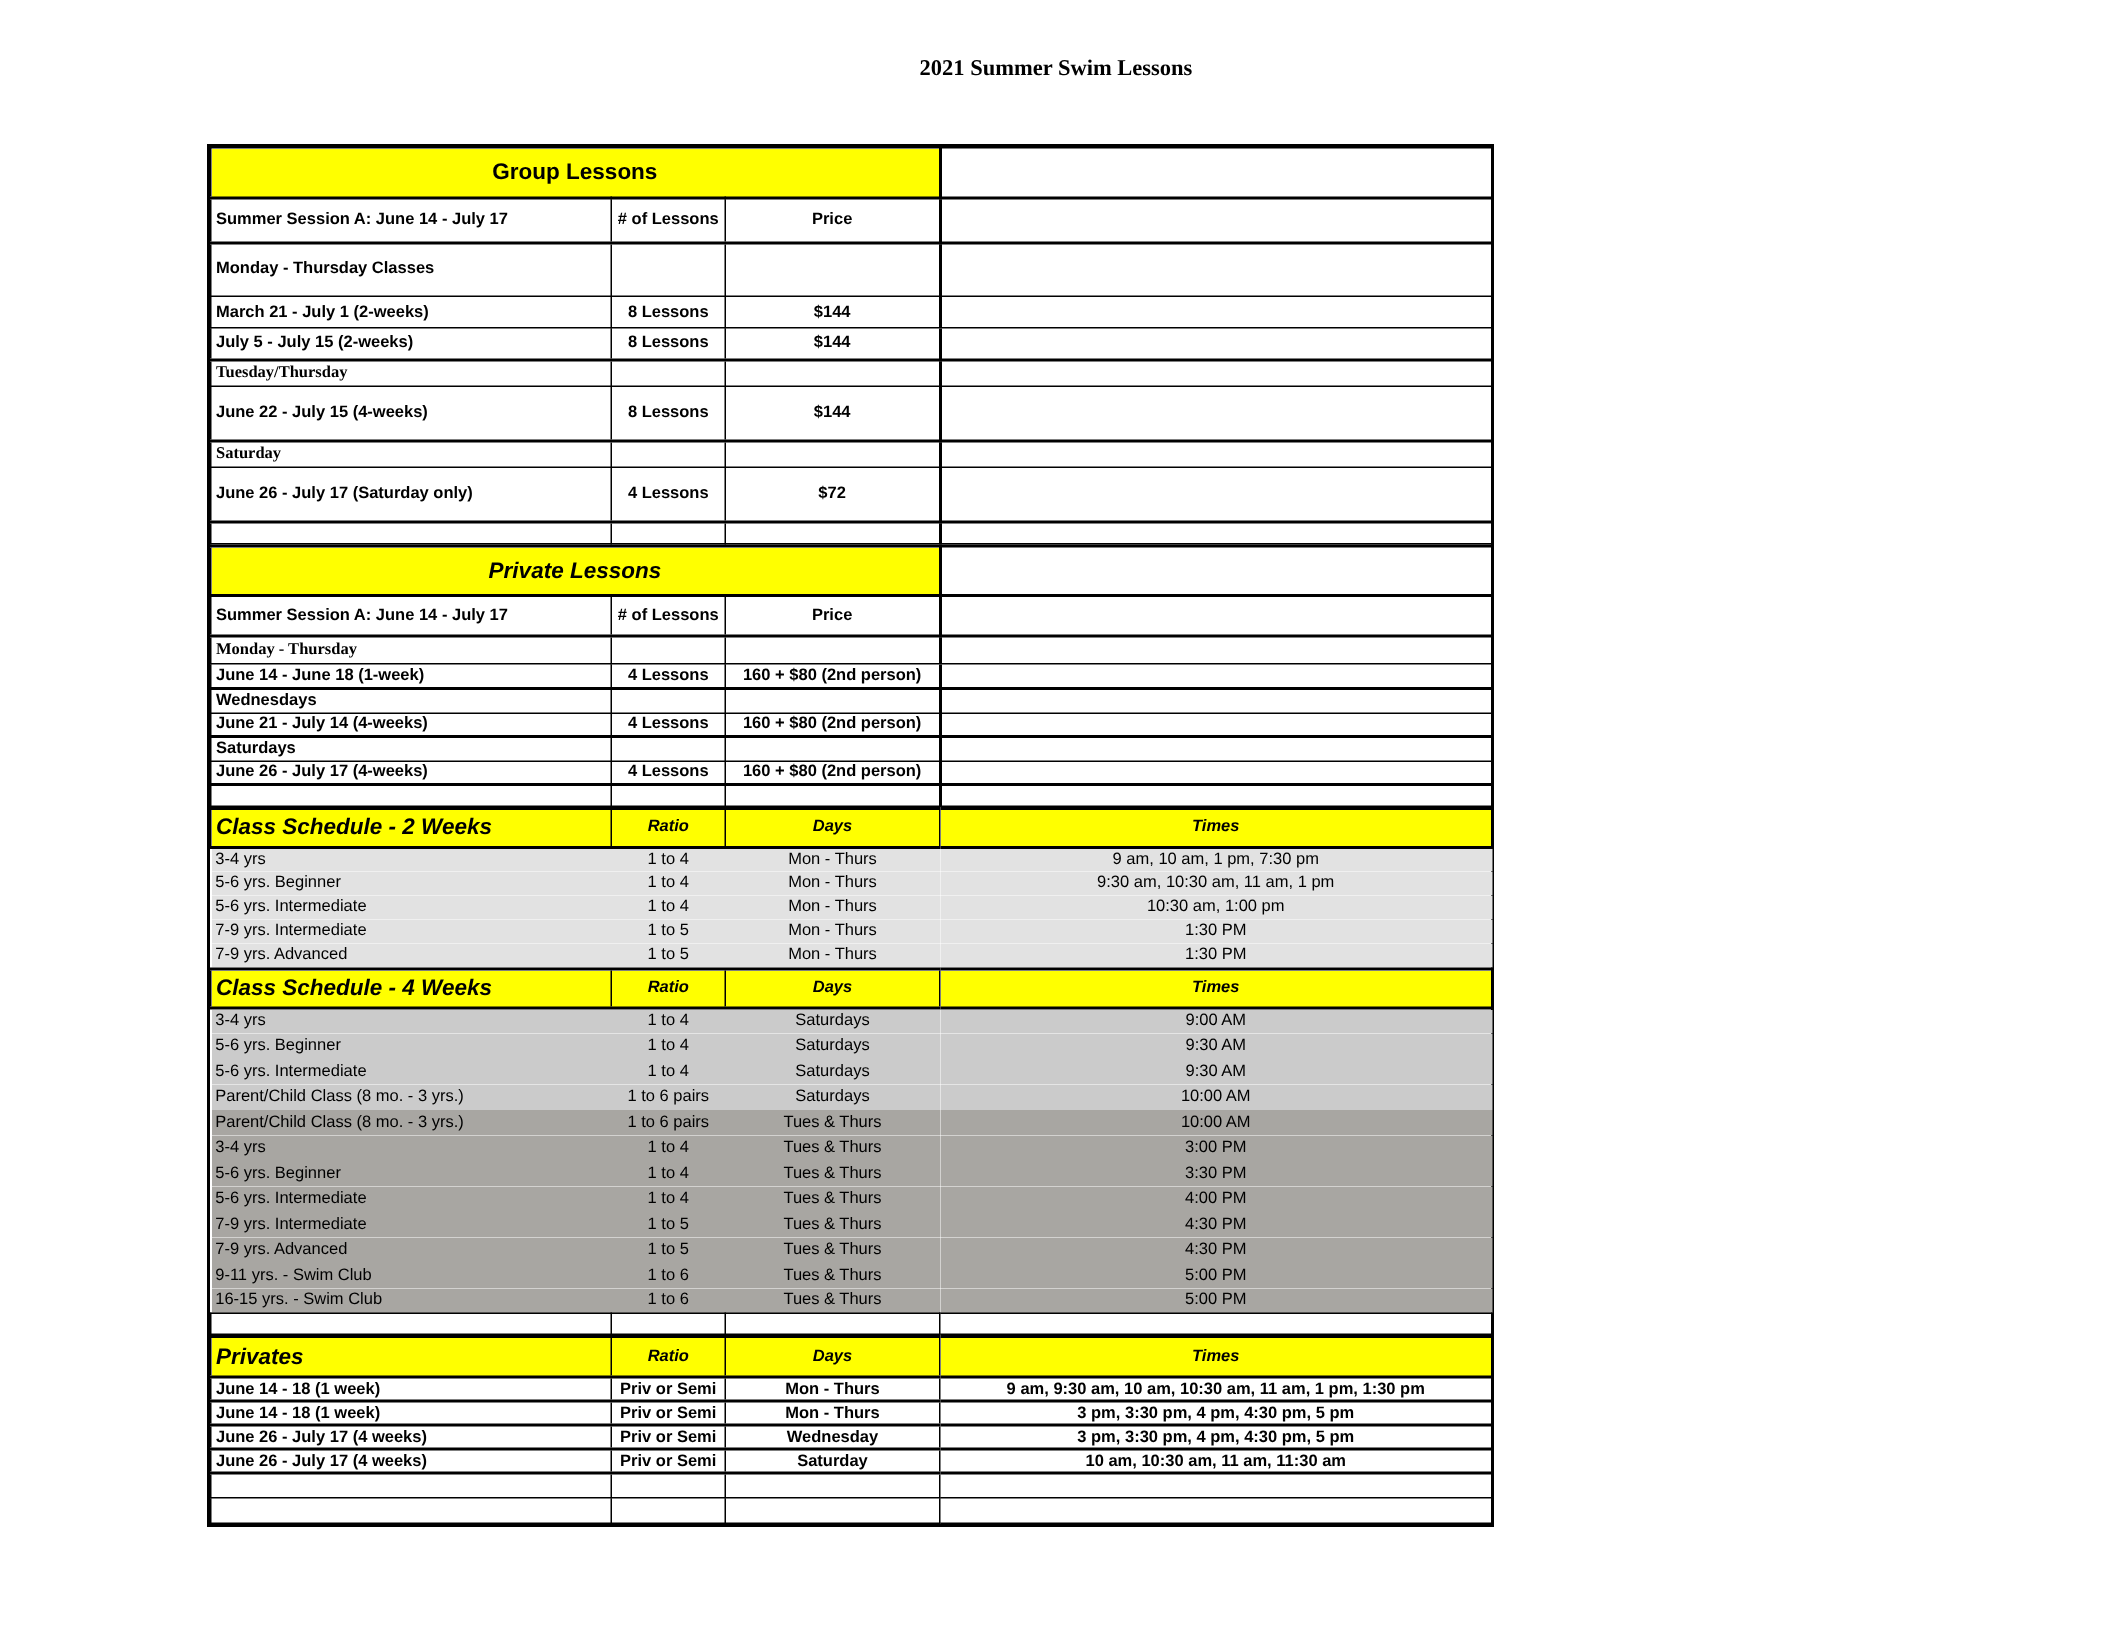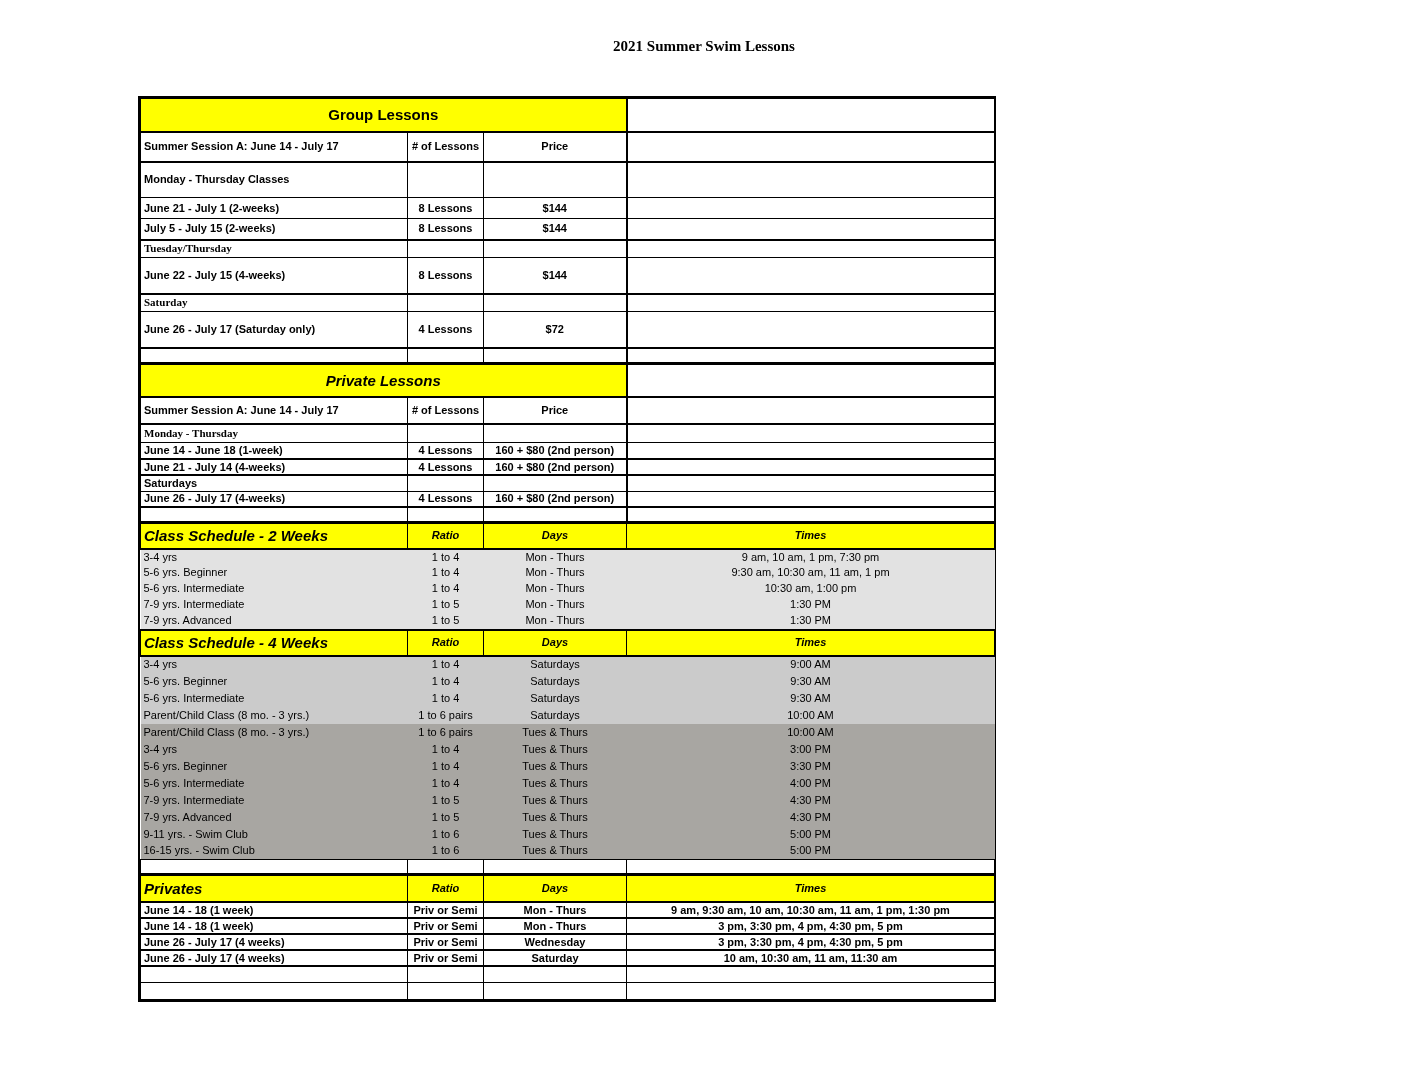--- a/index.html
+++ b/index.html
@@ -78,21 +78,21 @@
       <td class="center vr">Price</td>
       <td></td>
     </tr>
     <tr class="r20">
       <td class="left">Monday - Thursday Classes</td>
       <td></td>
       <td class="vr"></td>
       <td></td>
     </tr>
     <tr class="r21">
-      <td class="left">June 21 - July 1 (2-weeks)</td>
+      <td class="left">March 21 - July 1 (2-weeks)</td>
       <td class="center">8 Lessons</td>
       <td class="center vr">$144</td>
       <td></td>
     </tr>
     <tr class="r21 TB">
       <td class="left">July 5 - July 15 (2-weeks)</td>
       <td class="center">8 Lessons</td>
       <td class="center vr">$144</td>
       <td></td>
     </tr>
@@ -150,20 +150,26 @@
     <tr class="r18">
       <td class="left">Monday - Thursday</td>
       <td></td>
       <td class="vr"></td>
       <td></td>
     </tr>
     <tr class="r17 TB">
       <td class="left">June 14 - June 18 (1-week)</td>
       <td class="center">4 Lessons</td>
       <td class="center vr">160 + $80 (2nd person)</td>
+      <td></td>
+    </tr>
+    <tr class="r16">
+      <td class="left">Wednesdays</td>
+      <td></td>
+      <td class="vr"></td>
       <td></td>
     </tr>
     <tr class="r16 TB">
       <td class="left">June 21 - July 14 (4-weeks)</td>
       <td class="center">4 Lessons</td>
       <td class="center vr">160 + $80 (2nd person)</td>
       <td></td>
     </tr>
     <tr class="r16">
       <td class="left">Saturdays</td>

